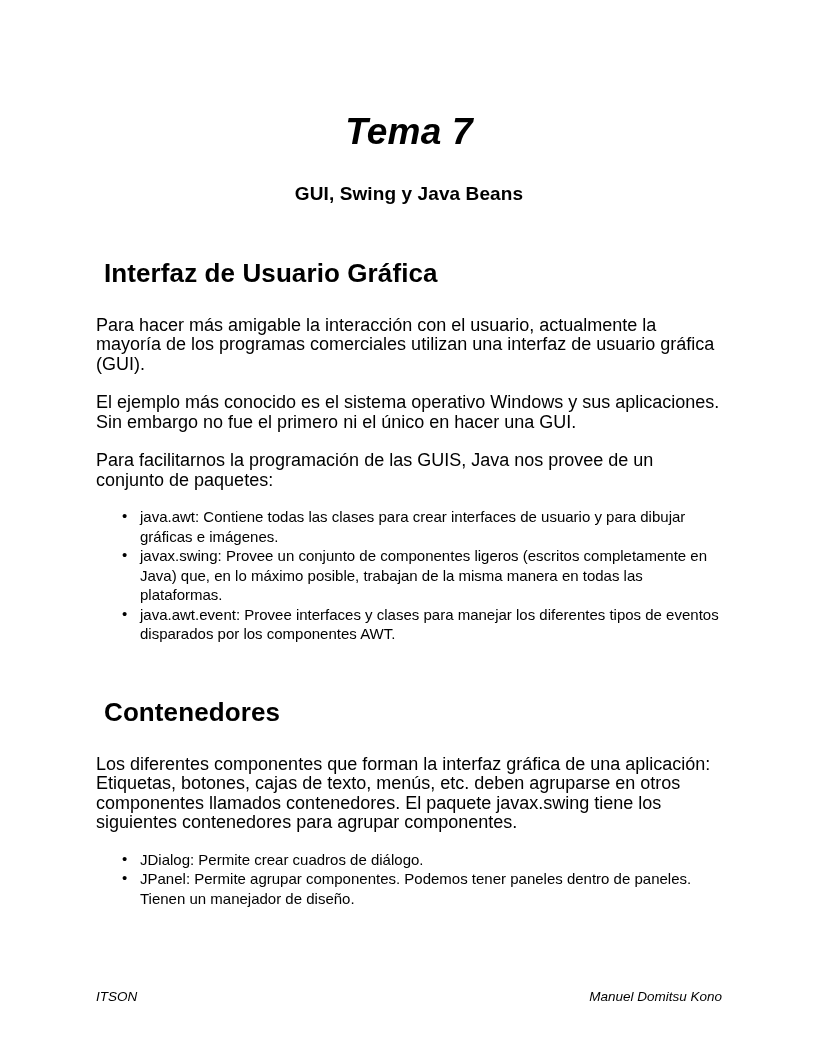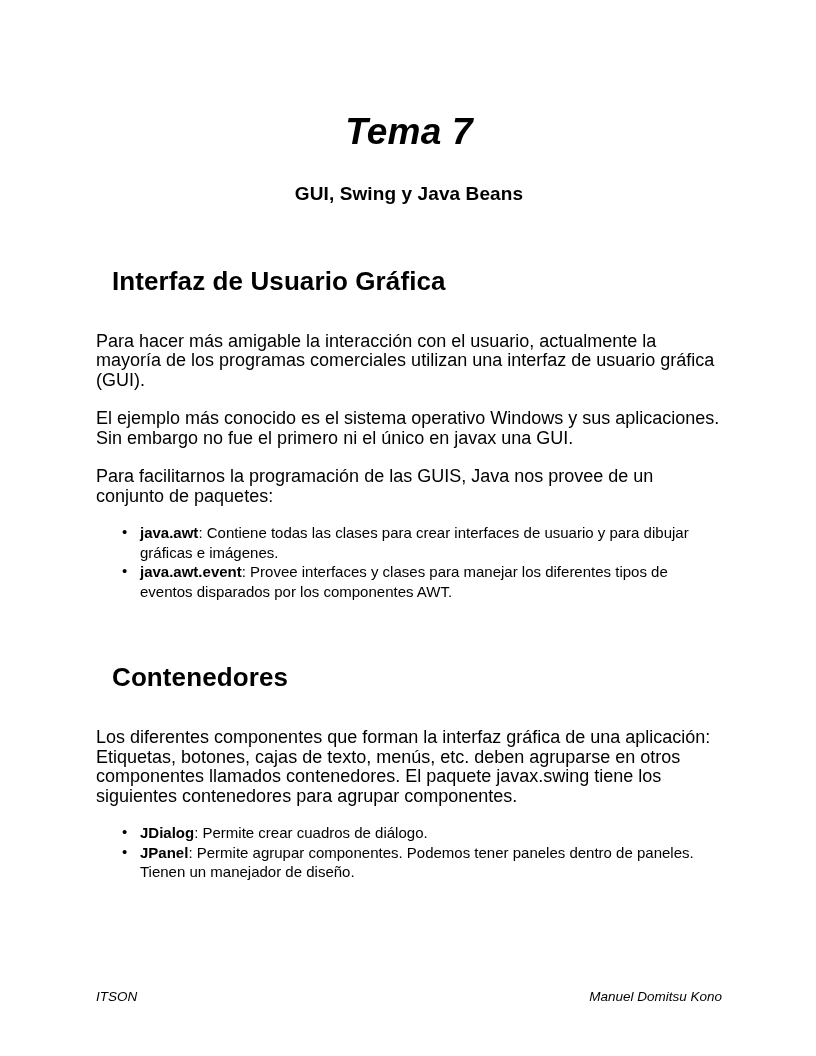--- a/index.html
+++ b/index.html
@@ -45,21 +45,21 @@
     line-height: 1.15;
     margin: 0;
     padding-top: 30px;
     letter-spacing: 0.1px;
   }
 
   
   h1.sec {
     font-size: 26px;
     font-weight: bold;
-    margin: 16px;
+    margin: 8px;
     padding-top: 45px;
     line-height: 1.2;
     letter-spacing: 0.1px;
   }
   h2.sec {
     font-size: 19px;
     font-weight: bold;
     margin: 0;
     padding-top: 27px;
     line-height: 1.2;
@@ -91,21 +91,21 @@
   }
   ul.bullets li::before {
     content: "\2022";
     position: absolute;
     left: 26px;
     top: -1px;
     font-size: 15px;
     line-height: 19.5px;
   }
   .term {
-    font-weight: bold;
+    font-weight: normal;
   }
 
   
   .footer {
     position: absolute;
     left: 96px;
     top: 989px;
     width: 626px;
     display: flex;
     justify-content: space-between;
@@ -124,28 +124,31 @@
   <div class="content">
 
     <div class="doc-title">Tema 7</div>
 
     <div class="doc-subtitle">GUI, Swing y Java Beans</div>
 
     <h1 class="sec">Interfaz de Usuario Gráfica</h1>
 
     <p class="body">Para hacer más amigable la interacción con el usuario, actualmente la mayoría de los programas comerciales utilizan una interfaz de usuario gráfica (GUI).</p>
 
-    <p class="body">El ejemplo más conocido es el sistema operativo Windows y sus aplicaciones. Sin embargo no fue el primero ni el único en javax una GUI.</p>
+    <p class="body">El ejemplo más conocido es el sistema operativo Windows y sus aplicaciones. Sin embargo no fue el primero ni el único en hacer una GUI.</p>
 
 
     <p class="body">Para facilitarnos la programación de las GUIS, Java nos provee de un conjunto de paquetes:</p>
 
     <ul class="bullets">
       <li>
         <span class="term">java.awt</span><span>: Contiene todas las clases para crear interfaces de usuario y para dibujar gráficas e imágenes.</span>
+      </li>
+      <li>
+        <span class="term">javax.swing</span><span>: Provee un conjunto de componentes ligeros (escritos completamente en Java) que, en lo máximo posible, trabajan de la misma manera en todas las plataformas.</span>
       </li>
       <li>
         <span class="term">java.awt.event</span><span>: Provee interfaces y clases para manejar los diferentes tipos de eventos disparados por los componentes AWT.</span>
       </li>
     </ul>
 
     <h1 class="sec">Contenedores</h1>
 
     <p class="body">Los diferentes componentes que forman la interfaz gráfica de una aplicación: Etiquetas, botones, cajas de texto, menús, etc. deben agruparse en otros componentes llamados contenedores. El paquete javax.swing tiene los siguientes contenedores para agrupar componentes.</p>
 

